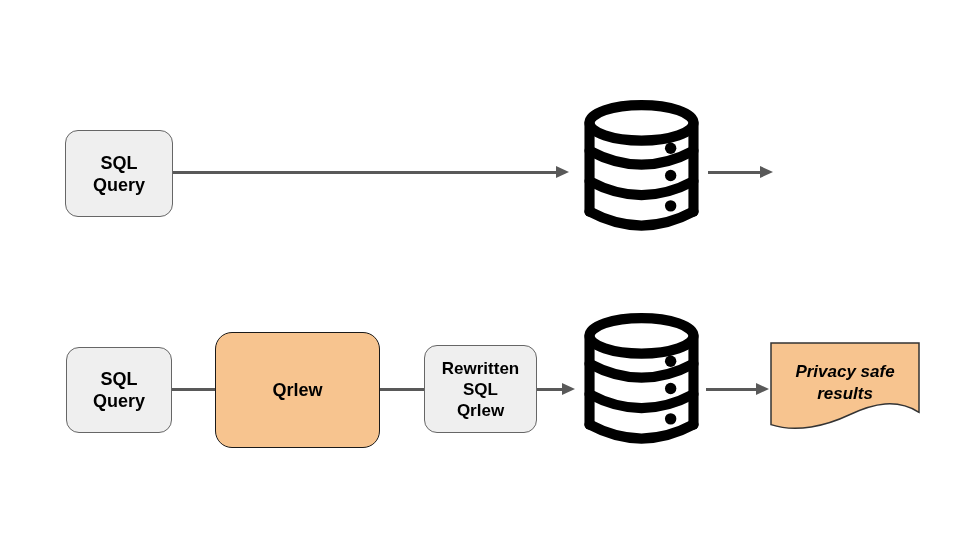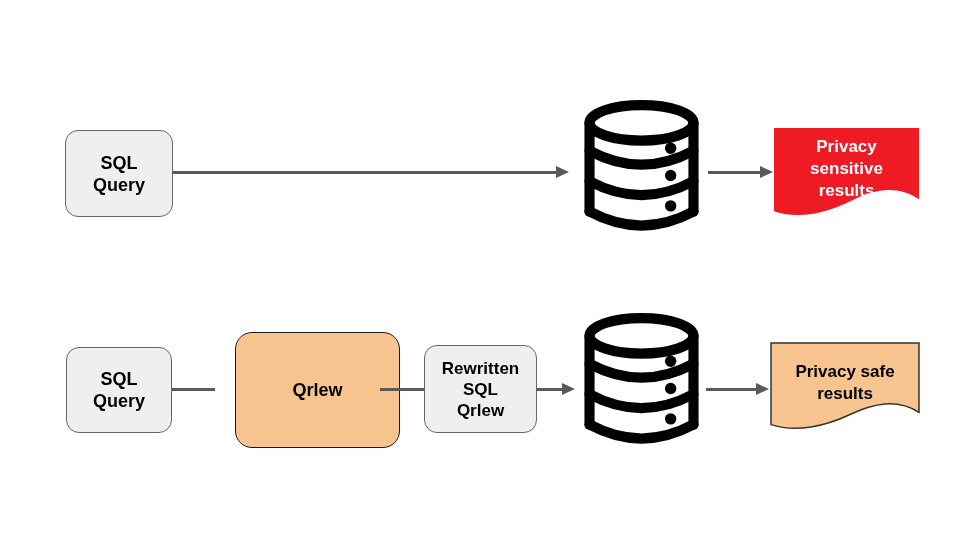--- a/index.html
+++ b/index.html
@@ -71,34 +71,28 @@
         <circle cx="73" cy="38" r="4.5"></circle>
         <circle cx="73" cy="59.5" r="4.5"></circle>
         <circle cx="73" cy="83.5" r="4.5"></circle>
       </g>
     </svg>
   </div>
 
   <div class="line" id="arrow-top-2-line" style="background-color: rgb(89, 89, 89);"></div>
   <div class="arrow-head" id="arrow-top-2-head" style="border-left-color: rgb(89, 89, 89);"></div>
 
-  <div class="doc" id="doc-red">
-    <svg viewBox="0 0 150 96" preserveAspectRatio="none">
-      <path d="M0 0 H150 V72 C127 57 104 62 79 74 C56 85 26 93 0 84 Z" fill="#ee1b24"></path>
-    </svg>
-    <div class="doc-label" style="color: rgb(255, 255, 255);">Privacy sensitive results</div>
-  </div>
 
   <div class="node rounded-box" id="sql-box-bottom" style="background-color: rgb(239, 239, 239); border-color: rgb(102, 102, 102); color: rgb(0, 0, 0);">
     <span>SQL Query</span>
   </div>
 
   <div class="line" id="conn-bottom-1" style="background-color: rgb(89, 89, 89);"></div>
 
-  <div class="node rounded-box" id="qrlew-box" style="background-color: rgb(247, 196, 143); border-color: rgb(26, 26, 26); color: rgb(0, 0, 0); margin-left: 20px;">
+  <div class="node rounded-box" id="qrlew-box" style="background-color: rgb(247, 196, 143); border-color: rgb(26, 26, 26); color: rgb(0, 0, 0);">
     <span>Qrlew</span>
   </div>
 
   <div class="line" id="conn-bottom-2" style="background-color: rgb(89, 89, 89);"></div>
 
   <div class="node rounded-box" id="rewritten-box" style="background-color: rgb(239, 239, 239); border-color: rgb(102, 102, 102); color: rgb(0, 0, 0);">
     <span>Rewritten SQL Qrlew</span>
   </div>
 
   <div class="line" id="arrow-bot-1-line" style="background-color: rgb(89, 89, 89);"></div>
@@ -122,16 +116,16 @@
     </svg>
   </div>
 
   <div class="line" id="arrow-bot-2-line" style="background-color: rgb(89, 89, 89);"></div>
   <div class="arrow-head" id="arrow-bot-2-head" style="border-left-color: rgb(89, 89, 89);"></div>
 
   <div class="doc" id="doc-orange">
     <svg viewBox="0 0 150 96" preserveAspectRatio="none">
       <path d="M1 1 H149 V71 C126.5 57 104 62 79.5 73.5 C56.5 84.5 26.5 92 1 83.5 Z" stroke-width="1.5" fill="#f7c48f" stroke="#333333"></path>
     </svg>
-    <div class="doc-label" style="color: rgb(0, 0, 0);">Privacy safe results</div>
+    <div class="doc-label" style="color: rgb(0, 0, 0); font-style: italic;">Privacy safe results</div>
   </div>
 
 </div>
 
 </body></html>

